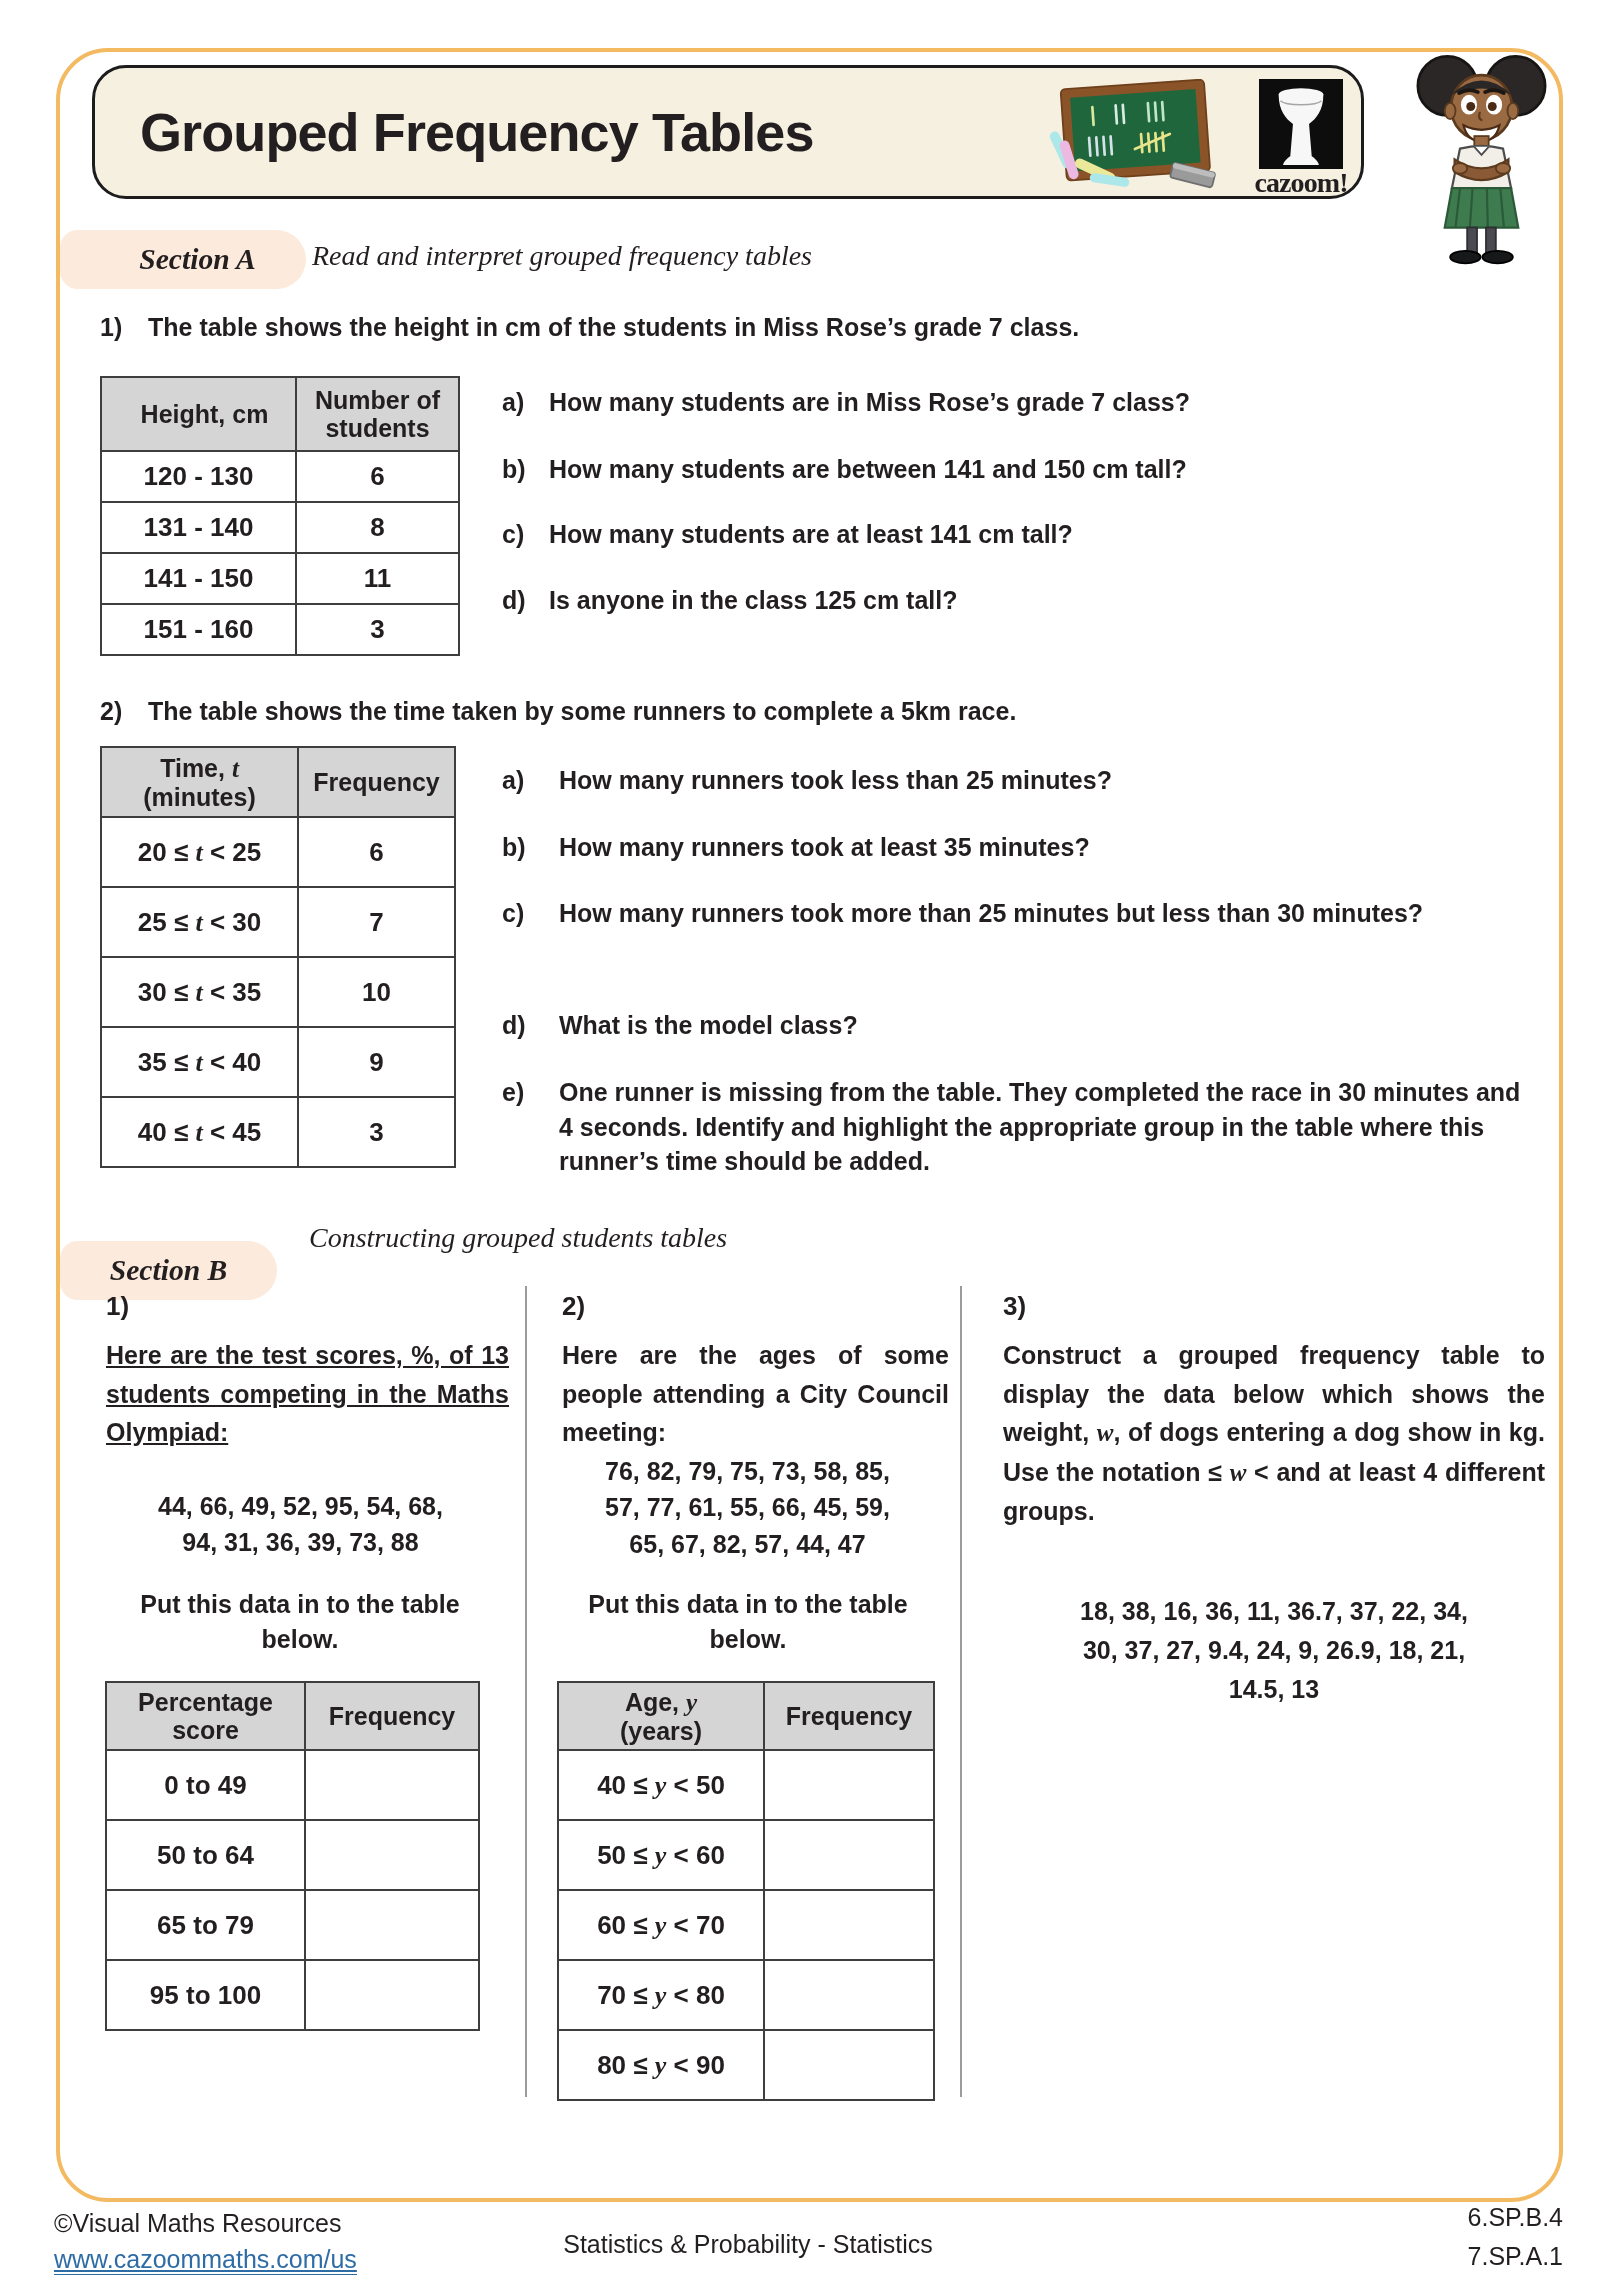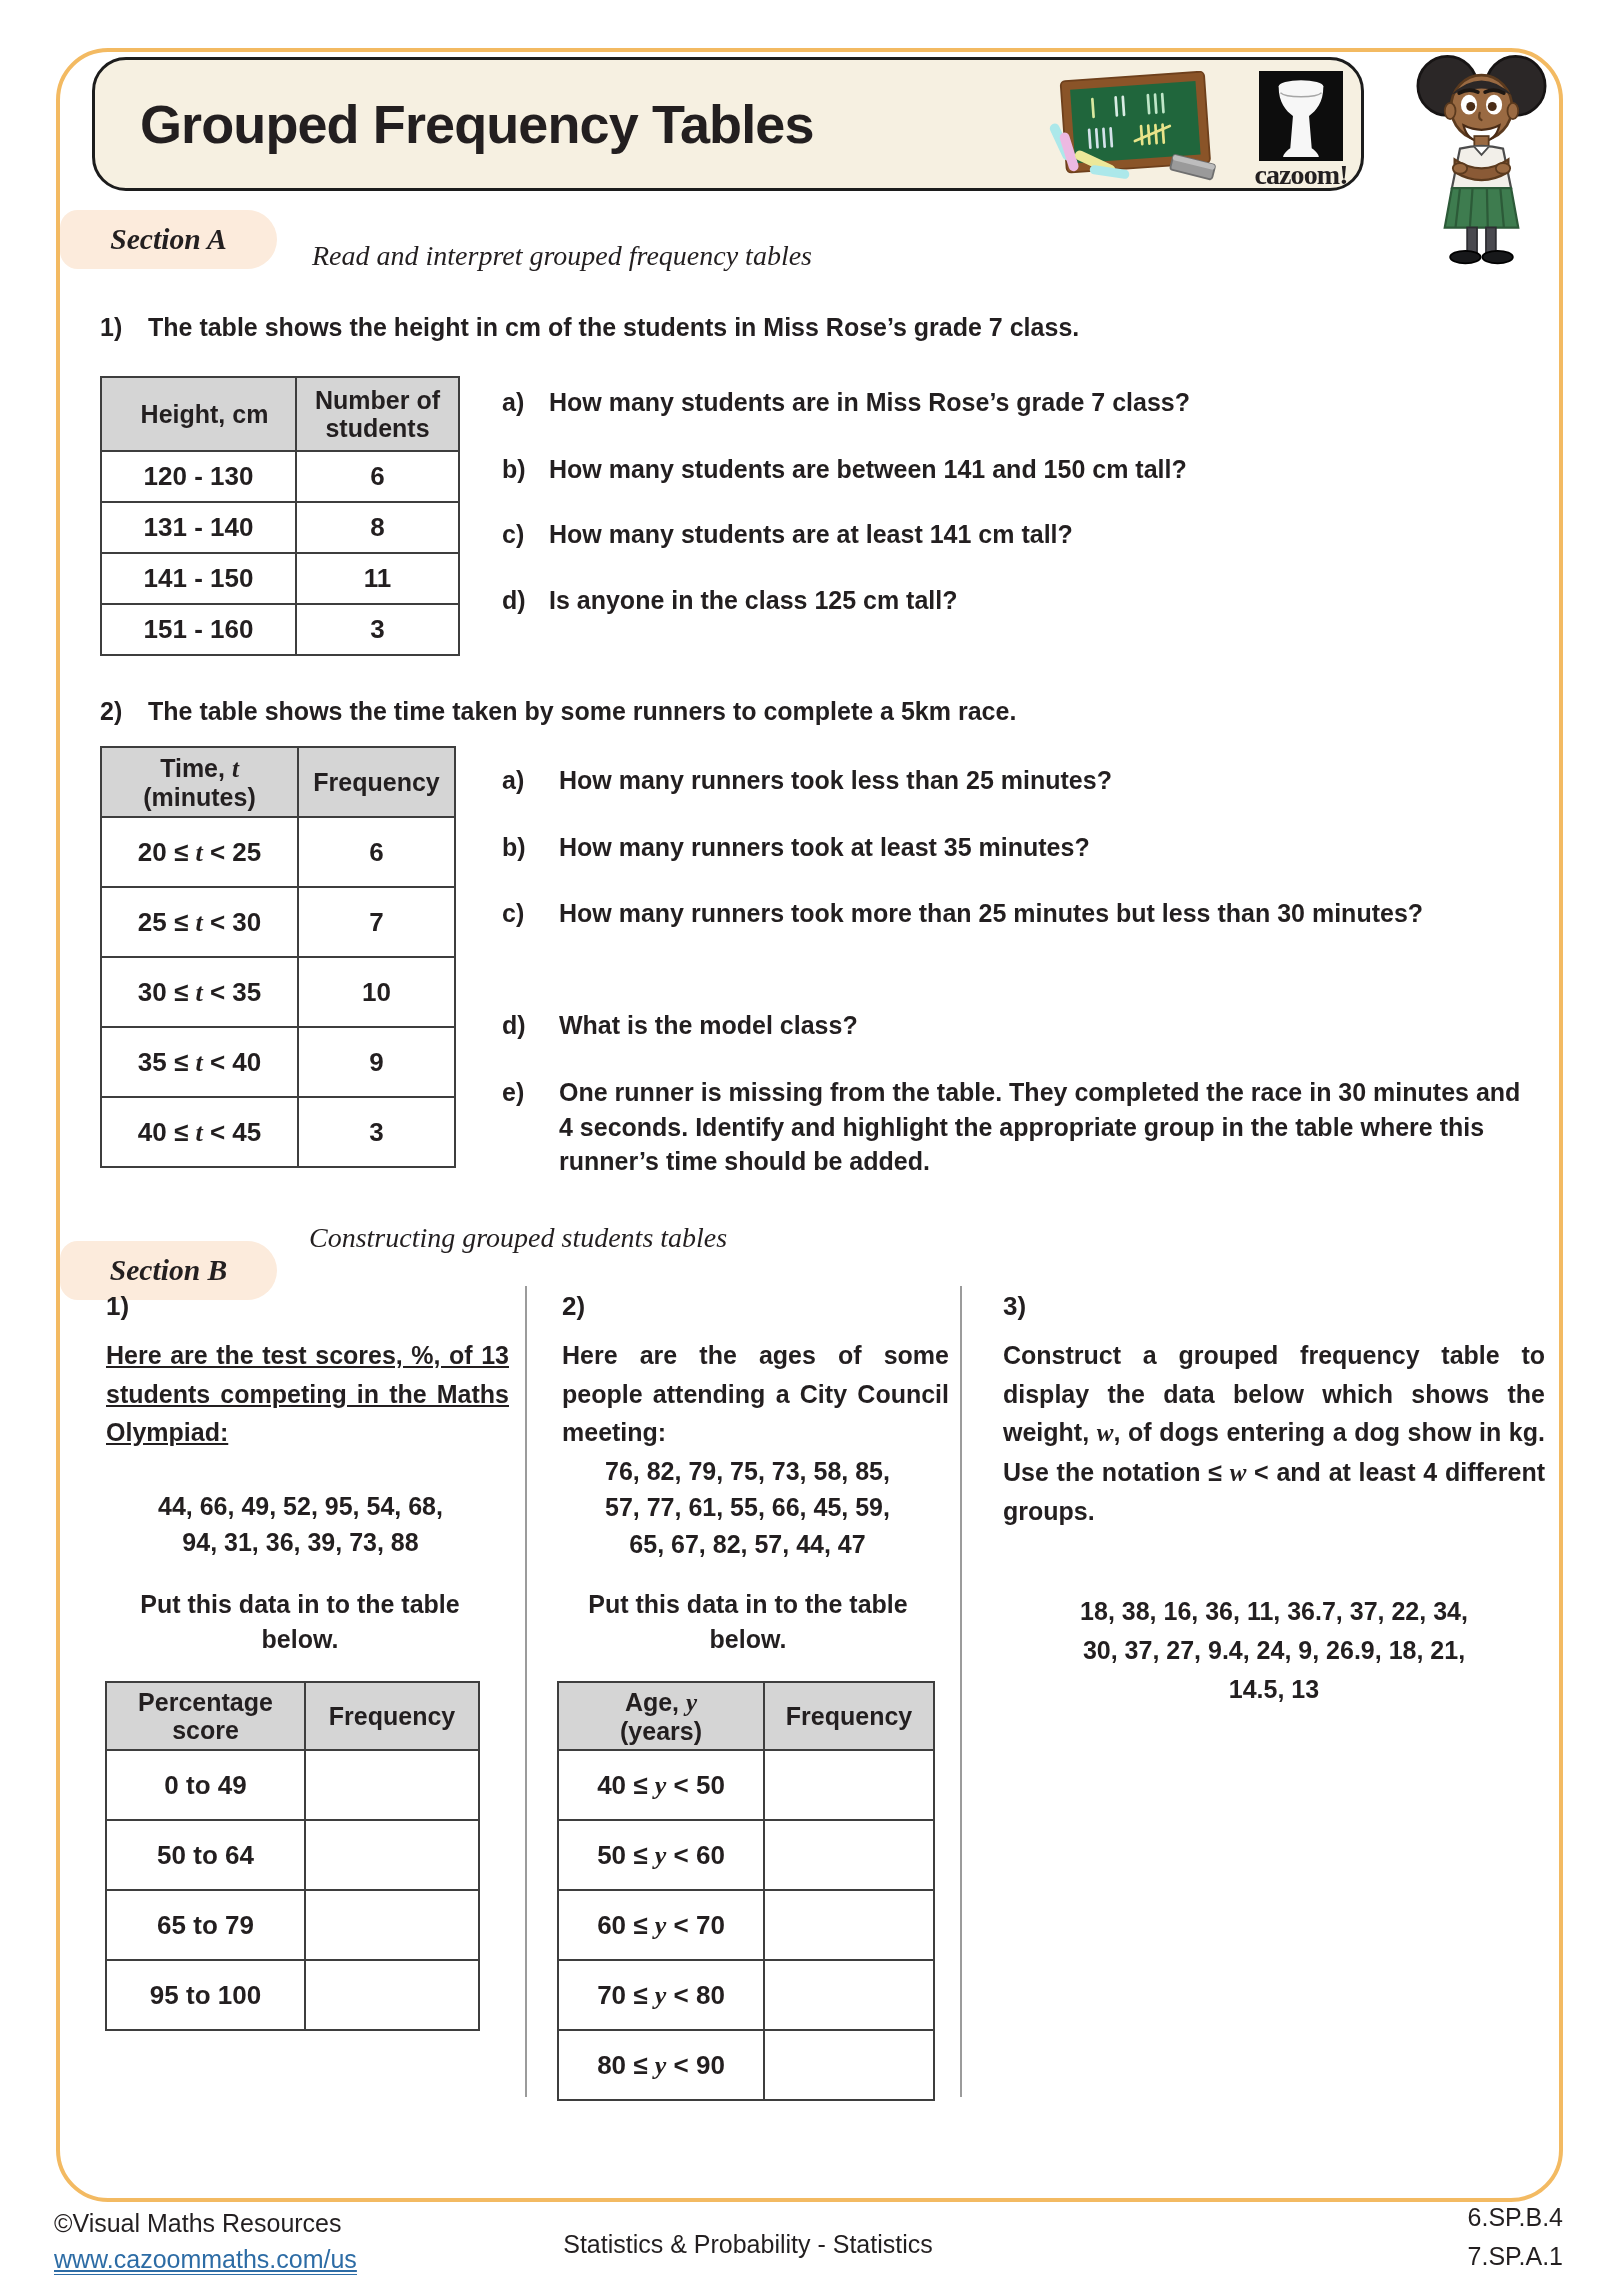--- a/index.html
+++ b/index.html
@@ -4,21 +4,21 @@
 <style>
   html,body{margin:0;padding:0;background:#ffffff;}
   .page{position:relative;width:1622px;height:2293px;background:#fff;
         font-family:"Liberation Sans",sans-serif;color:#231f20;overflow:hidden;}
 
   
   .outer-border{position:absolute;left:56px;top:48px;width:1499px;height:2146px;
       border:4.5px solid #f3ba62;border-radius:52px;background:#fff;}
 
   
-  .title-box{position:absolute;left:92px;top:57px;width:1272px;height:134px;
+  .title-box{position:absolute;left:92px;top:65px;width:1272px;height:134px;
       background:#f6f0e1;border:3.6px solid #1c1c1c;border-radius:34px;box-sizing:border-box;}
   .title-text{position:absolute;left:45px;top:50%;transform:translateY(-50%);
       font-size:54px;font-weight:bold;letter-spacing:-0.9px;white-space:nowrap;}
   .chalkboard{position:absolute;left:940px;top:10.7px;width:193px;height:115px;}
   .cazoom{position:absolute;left:1154px;top:10.7px;width:104px;text-align:center;}
   .cazoom-box{width:84px;height:90px;margin:0 auto;background:#0d0d0d;}
   .cazoom-text{font-family:"Liberation Serif",serif;font-weight:bold;font-size:28px;
       letter-spacing:-0.9px;margin-top:-1.8px;}
   .girl{position:absolute;left:1408px;top:50px;width:147px;height:217px;z-index:5;}
 
@@ -143,21 +143,21 @@
       <ellipse cx="106" cy="132" rx="8" ry="6" fill="#9a6a42" stroke="#5b3a1e" stroke-width="2"></ellipse>
       <path d="M49,154 L115,154 L123,198 L41,198 Z" fill="#3e7c4f" stroke="#2c5a38" stroke-width="2.5"></path>
       <path d="M58,154 L53,198 M72,154 L69,198 M88,154 L89,198 M103,154 L107,198" stroke="#2c5a38" stroke-width="2.5" fill="none"></path>
       <rect x="66" y="198" width="11" height="30" fill="#4a4a50" stroke="#2e2e33" stroke-width="2"></rect>
       <rect x="87" y="198" width="11" height="30" fill="#4a4a50" stroke="#2e2e33" stroke-width="2"></rect>
       <ellipse cx="64" cy="231" rx="17" ry="7" fill="#17181a" stroke="#000" stroke-width="2"></ellipse>
       <ellipse cx="100" cy="231" rx="17" ry="7" fill="#17181a" stroke="#000" stroke-width="2"></ellipse>
     </svg>
   </div>
 
-  <div class="badge" style="top:210px;">
+  <div class="badge" style="top:230px;padding-left:29px;">
     <span>Section A</span>
   </div>
   <div class="sec-heading" style="left:312px;top:240px;">Read and interpret grouped frequency tables</div>
 
   <div class="qline" style="left:100px;top:313px;">
     <span class="qnum">1)</span>
     <span>The table shows the height in cm of the students in Miss Rose’s grade 7 class.</span>
   </div>
 
   <table class="t" style="left:100px;top:376px;">

